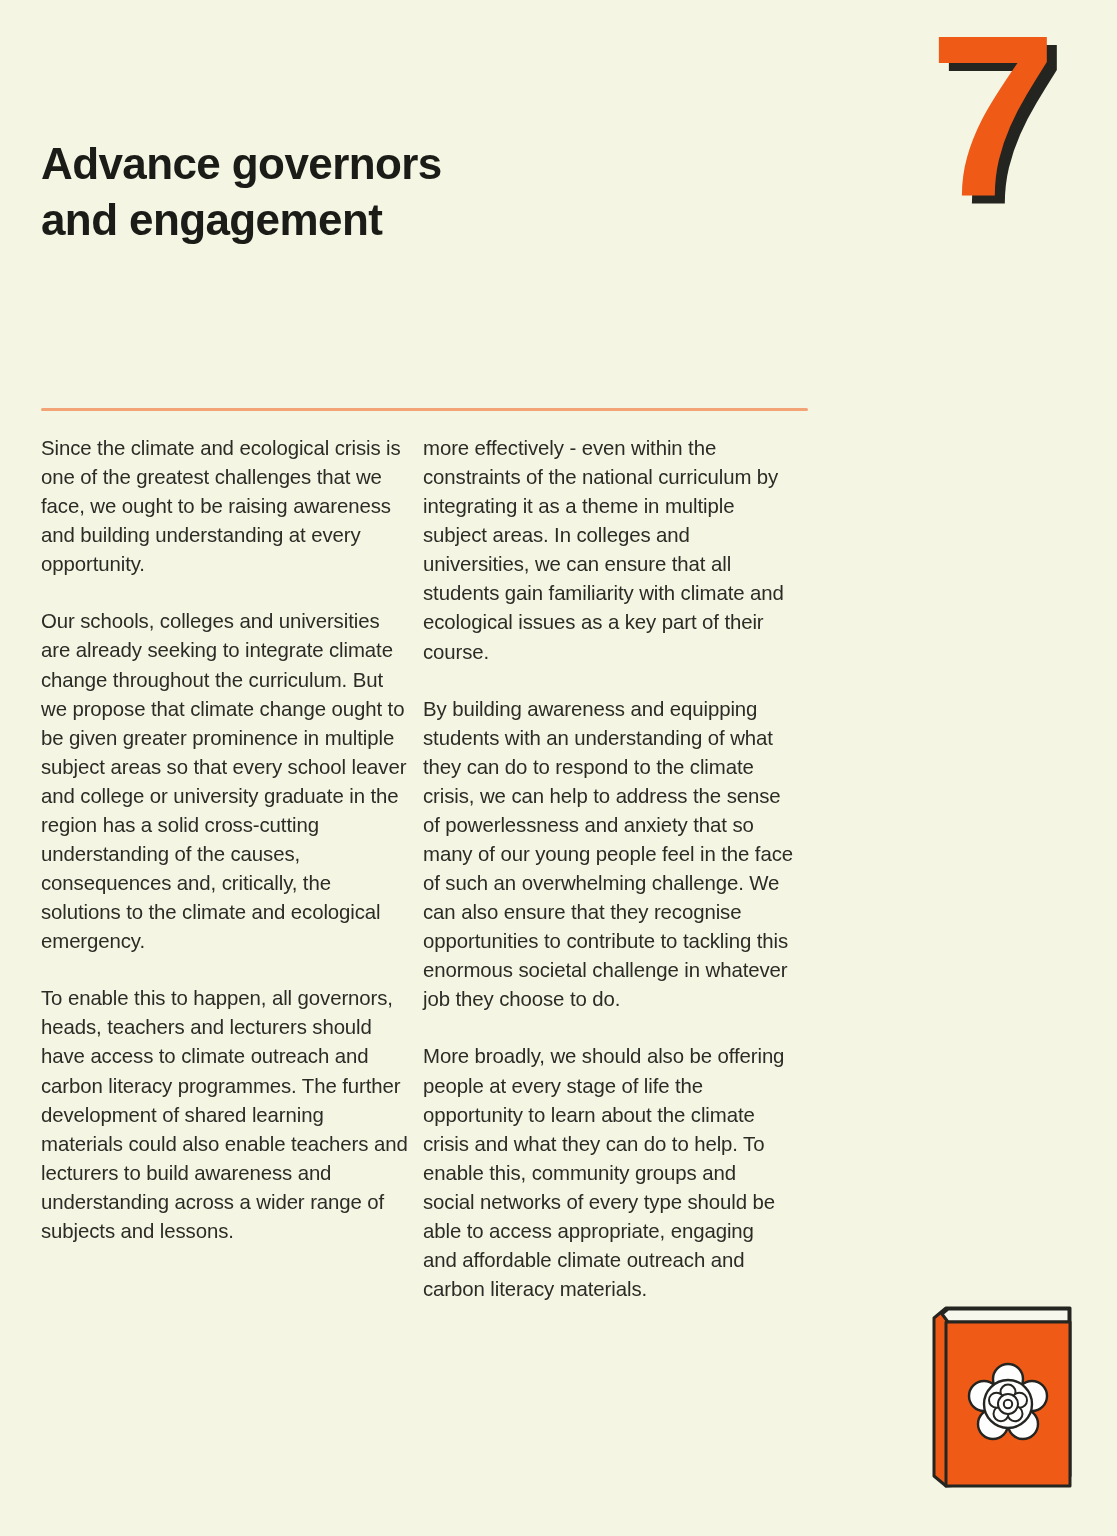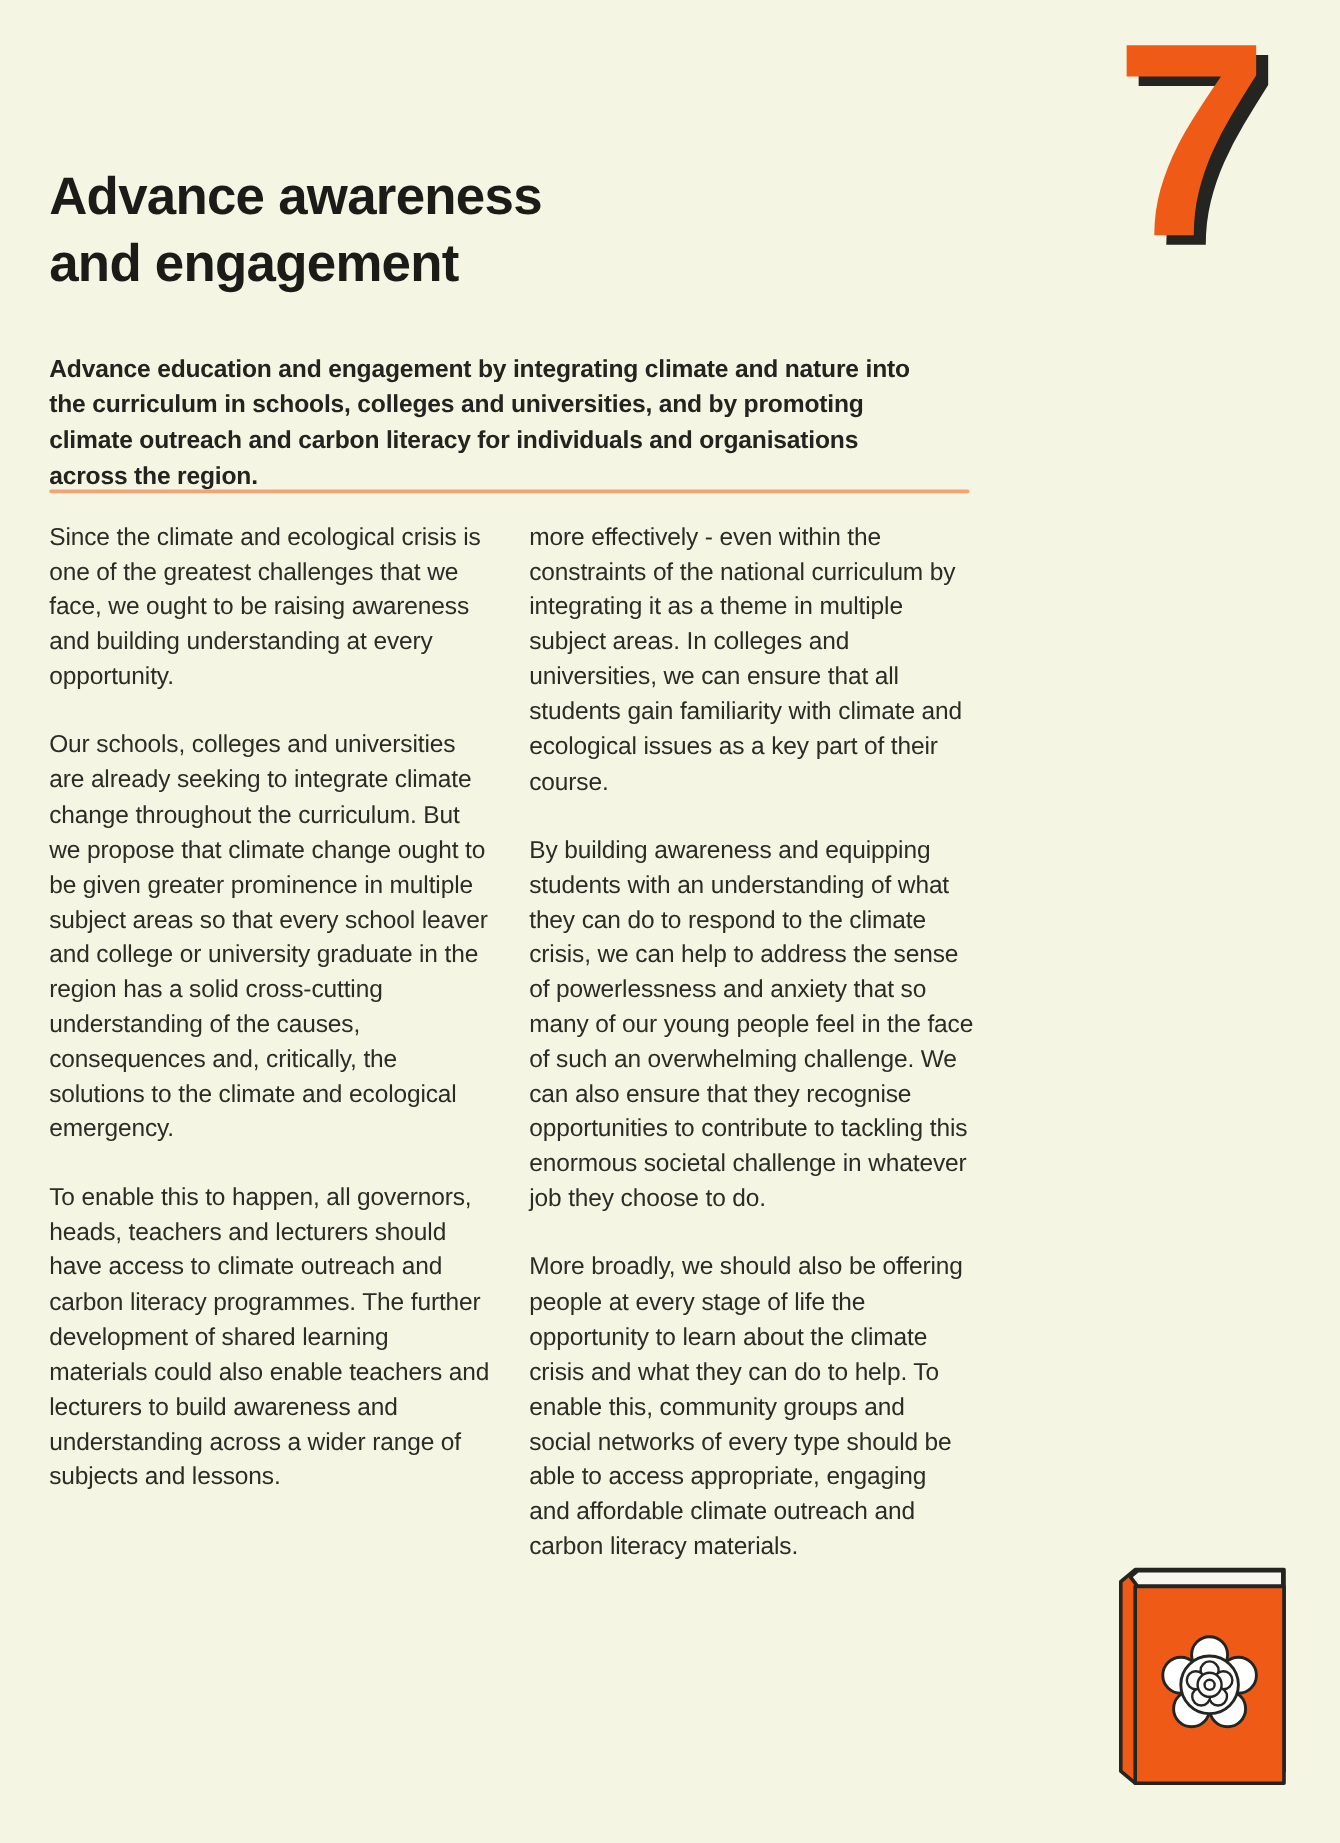--- a/index.html
+++ b/index.html
@@ -83,21 +83,21 @@
     border-radius: 2px;
   }
 
   
   .columns {
     position: absolute;
     left: 41px;
     top: 434px;
     width: 770px;
     display: flex;
-    gap: 30px;
+    gap: 12px;
   }
   .column {
     width: 370px;
   }
   .column p {
     margin: 0 0 28px 0;
     font-size: 20.4px;
     line-height: 1.425;
     letter-spacing: -0.1px;
     color: #2c2c27;
@@ -125,24 +125,23 @@
 
 <div class="page">
 
   <div class="number-badge">
     <svg viewBox="0 0 160 205" xmlns="http://www.w3.org/2000/svg" aria-hidden="true">
       <text class="badge-number-text" x="14" y="182" fill="#242420">7</text>
       <text class="badge-number-text" x="4" y="174" fill="#ef5a17">7</text>
     </svg>
   </div>
 
-  <h1 class="title">Advance awareness
+  <h1 class="title">Advance governors
 and engagement</h1>
 
-  <p class="standfirst">Advance education and engagement by integrating climate and nature into the curriculum in schools, colleges and universities, and by promoting climate outreach and carbon literacy for individuals and organisations across the region.</p>
 
   <div class="divider"></div>
 
   <div class="columns">
     <div class="column">
       <p>Since the climate and ecological crisis is one of the greatest challenges that we face, we ought to be raising awareness and building understanding at every opportunity.</p>
       <p>Our schools, colleges and universities are already seeking to integrate climate change throughout the curriculum. But we propose that climate change ought to be given greater prominence in multiple subject areas so that every school leaver and college or university graduate in the region has a solid cross-cutting understanding of the causes, consequences and, critically, the solutions to the climate and ecological emergency.</p>
       <p>To enable this to happen, all governors, heads, teachers and lecturers should have access to climate outreach and carbon literacy programmes. The further development of shared learning materials could also enable teachers and lecturers to build awareness and understanding across a wider range of subjects and lessons.</p>
     </div>
     <div class="column">

